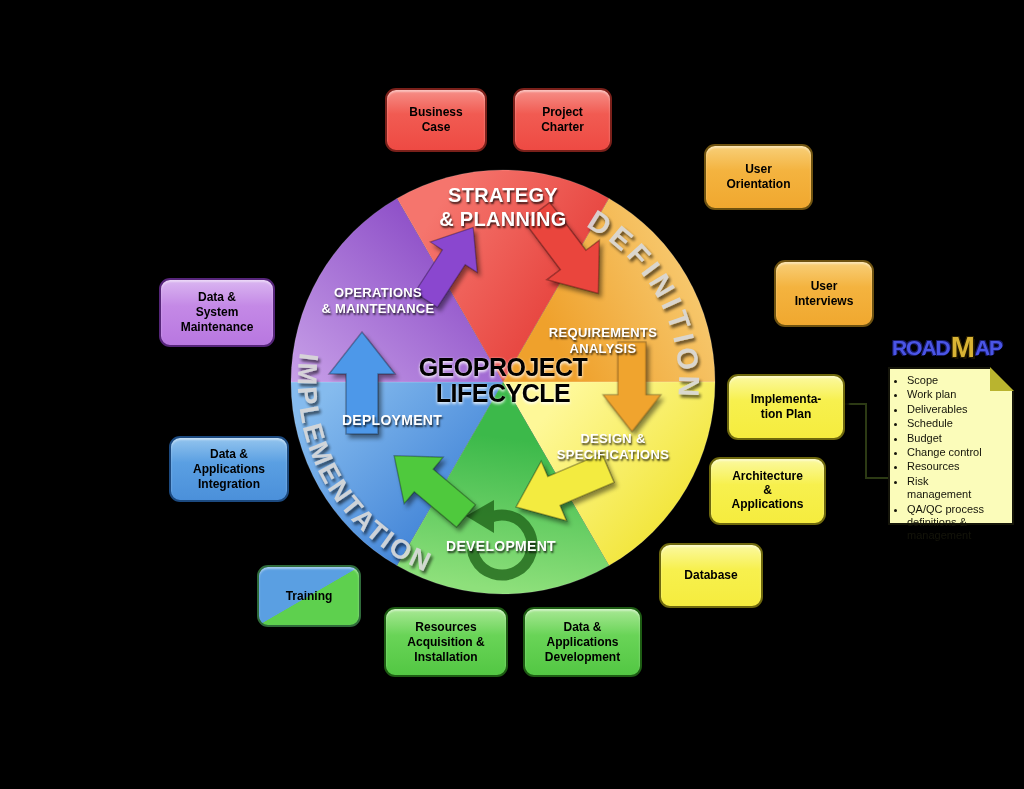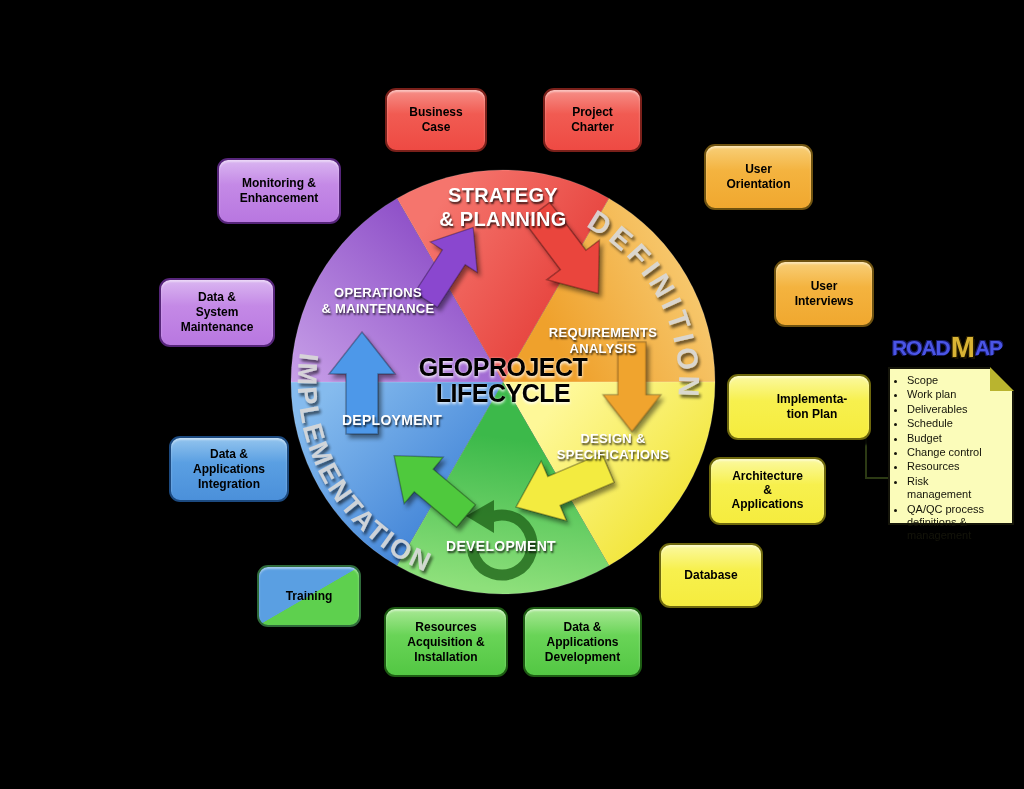--- a/index.html
+++ b/index.html
@@ -146,33 +146,33 @@
   <div class="seg-label" style="left:378px; top:301px; font-size:13px;">OPERATIONS
 &amp; MAINTENANCE</div>
 
   <div class="center-title">GEOPROJECT
 LIFECYCLE</div>
 
   <div class="box box-red" style="left:385px; top:88px; width:98px; height:60px;">
     <span>Business
 Case</span>
     </div>
-  <div class="box box-red" style="left:513px; top:88px; width:95px; height:60px;margin-left:30px;">
+  <div class="box box-red" style="left:513px; top:88px; width:95px; height:60px;">
     <span>Project
 Charter</span>
     </div>
   <div class="box box-orange" style="left:662px; top:144px; width:105px; height:62px;">
     <span>User
 Orientation</span>
     </div>
   <div class="box box-orange" style="left:732px; top:260px; width:96px; height:63px;">
     <span>User
 Interviews</span>
     </div>
-  <div class="box box-yellow" style="left:727px; top:374px; width:114px; height:62px;padding-left:26px;">
+  <div class="box box-yellow" style="left:727px; top:374px; width:114px; height:62px;">
     <span>Implementa-
 tion Plan</span>
     </div>
   <div class="box box-yellow" style="left:709px; top:457px; width:113px; height:64px; line-height:1.15;">
     <span>Architecture
 &amp;
 Applications</span>
     </div>
   <div class="box box-yellow" style="left:659px; top:543px; width:100px; height:61px;">
     <span>Database</span>
@@ -192,24 +192,20 @@
     </div>
   <div class="box box-blue" style="left:169px; top:436px; width:116px; height:62px;">
     <span>Data &amp;
 Applications
 Integration</span>
     </div>
   <div class="box box-purple" style="left:159px; top:278px; width:112px; height:65px;">
     <span>Data &amp;
 System
 Maintenance</span>
-    </div>
-  <div class="box box-purple" style="left:217px; top:158px; width:120px; height:62px;">
-    <span>Monitoring &amp;
-Enhancement</span>
     </div>
 
   <div class="roadmap-title"><span>ROAD</span><span class="gold-m">M</span><span>AP</span></div>
 
   <div class="note">
     <div class="fold"></div>
     <ul>
       <li>Scope</li>
       <li>Work plan</li>
       <li>Deliverables</li>

